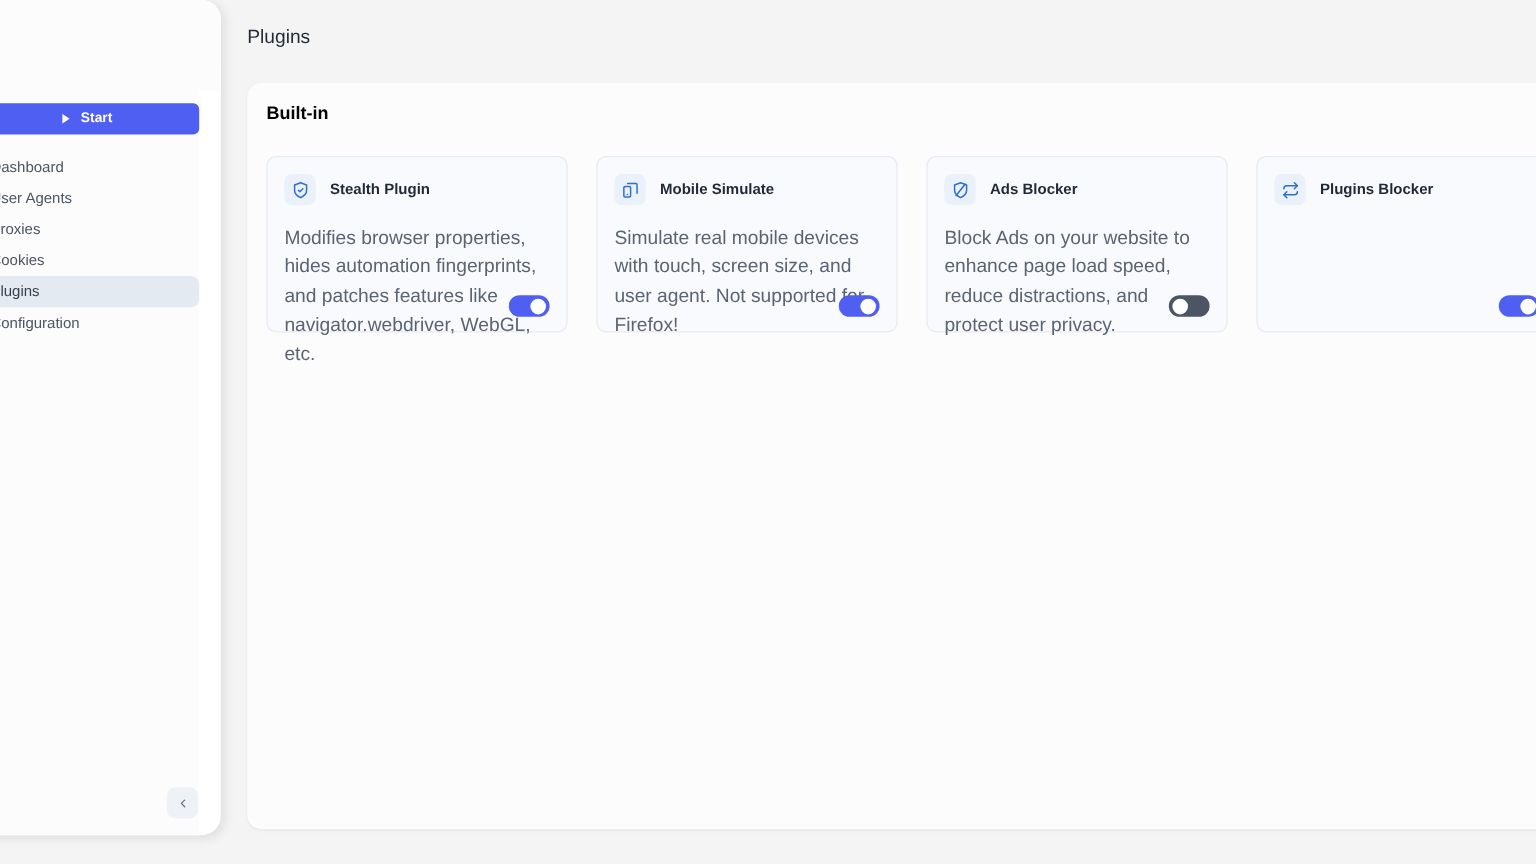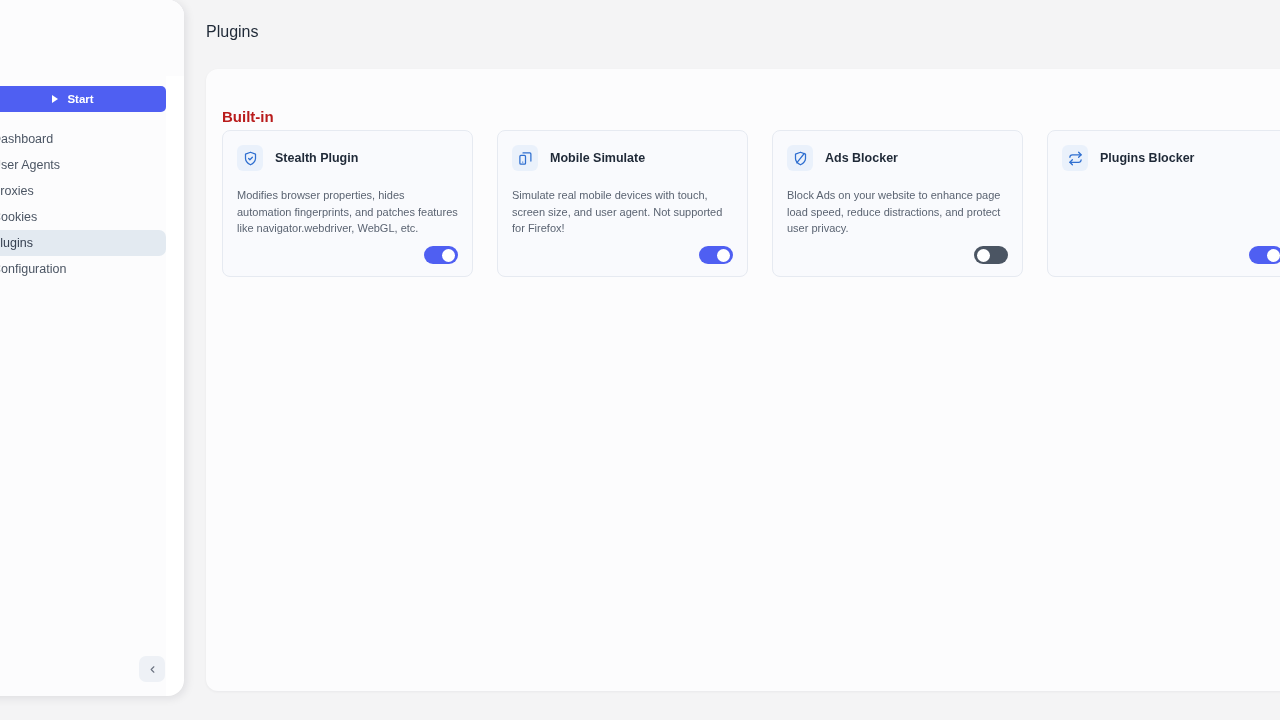--- a/index.html
+++ b/index.html
@@ -89,21 +89,21 @@
   .panel {
     position: absolute; left: 22px; top: 69px;
     width: 1114px; height: 622px;
     background: #fcfcfd;
     border-radius: 12px;
     box-shadow: 0 1px 3px rgba(15,23,42,0.05);
     overflow: hidden;
   }
   .panel-title {
     position: absolute; left: 16px; top: 17px;
-    font-size: 15px; font-weight: bold; color: #b91c1c; margin-top: 22px;
+    font-size: 15px; font-weight: bold; color: #000000;
   }
 
   .cards {
     position: absolute; left: 16px; top: 61px;
     display: flex; gap: 24px;
   }
   .card {
     width: 251px; height: 147px;
     background: #f9fafd;
     border: 1px solid #e6eaf1;
@@ -115,21 +115,21 @@
   .icon-box {
     width: 26px; height: 26px;
     background: #eaf1fb;
     border-radius: 6px;
     display: flex; align-items: center; justify-content: center;
     flex: none;
   }
   .card-title { font-size: 12.5px; font-weight: bold; color: #1f2937; }
   .card-desc {
     margin-top: 16px;
-    font-size: 11px;
+    font-size: 16px;
     line-height: 1.52;
     color: #5b6472;
   }
   .toggle {
     position: absolute; right: 14px; bottom: 12px;
     width: 34px; height: 18px;
     border-radius: 9px;
     cursor: pointer;
     display: flex; align-items: center;
   }

